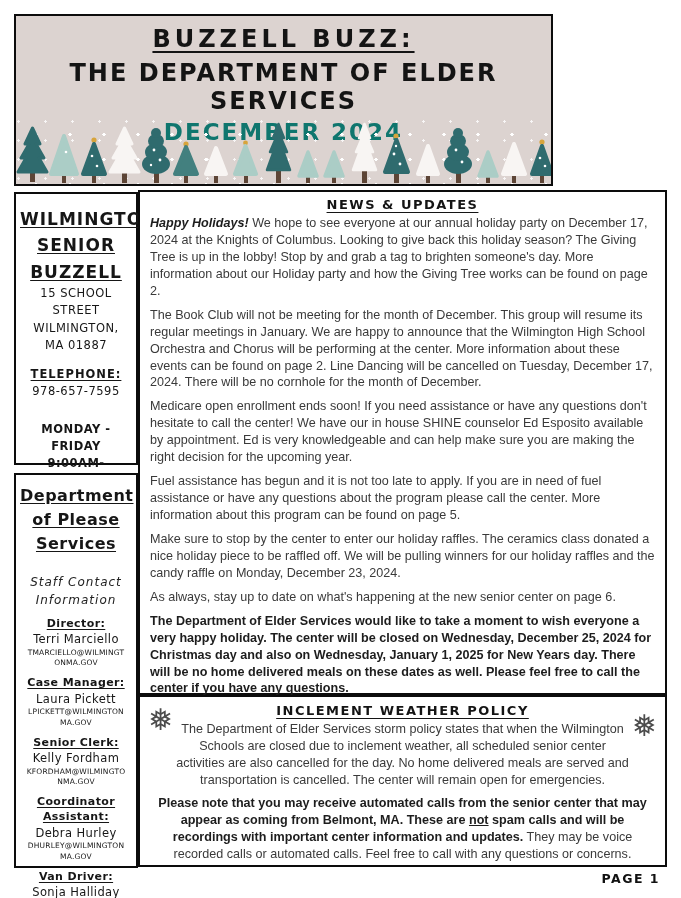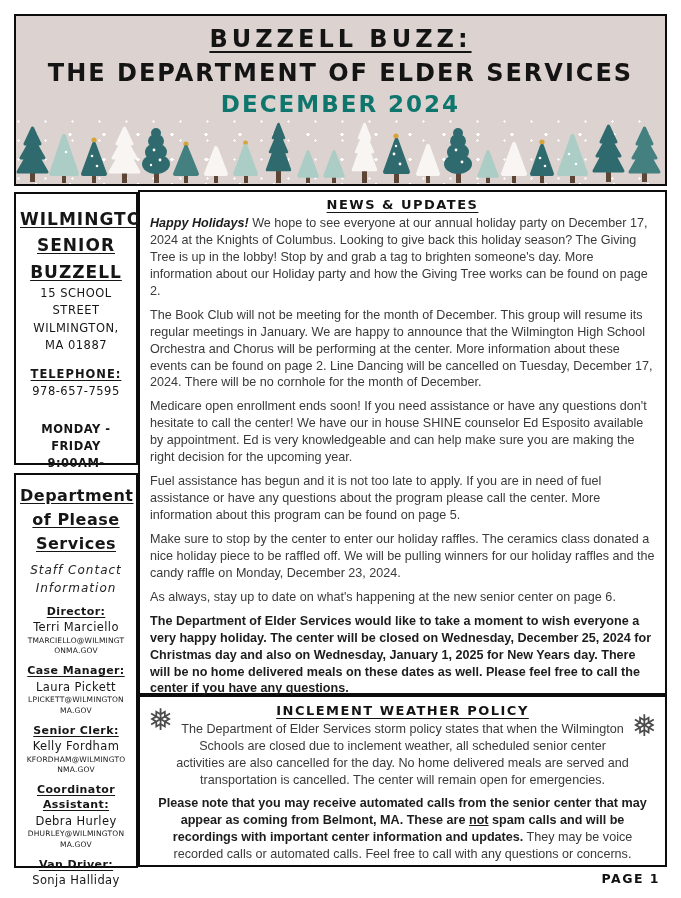--- a/index.html
+++ b/index.html
@@ -1,21 +1,21 @@
 <!DOCTYPE html>
 <html><head>
 <meta charset="utf-8">
 <style>
   html,body{margin:0;padding:0;width:681px;height:898px;overflow:hidden;background:#fff;
     font-family:"Liberation Sans",sans-serif;}
   .page{position:relative;width:681px;height:898px;background:#fff;}
   .box{position:absolute;box-sizing:border-box;border:2px solid #0c0c0c;background:#fff;}
 
   
-  .masthead{top:14px;left:14px;width:653px;height:172px;background:#dcd3d0;overflow:hidden;}
+  .masthead{top:14px;left:14px;width:539px;height:172px;background:#dcd3d0;overflow:hidden;}
   .mast-title1{margin-top:9px;text-align:center;font-family:"DejaVu Sans",sans-serif;
     font-weight:bold;font-size:24px;letter-spacing:4px;color:#141414;
     text-decoration:underline;text-decoration-thickness:2px;text-underline-offset:4px;}
   .mast-title2{margin-top:6px;text-align:center;font-family:"DejaVu Sans",sans-serif;
     font-weight:bold;font-size:24px;letter-spacing:2px;color:#141414;}
   .mast-title3{margin-top:4px;text-align:center;font-family:"DejaVu Sans",sans-serif;
     font-weight:bold;font-size:23px;letter-spacing:2px;color:#0f766e;}
   .treeband{position:absolute;left:0;right:0;bottom:0;height:64px;
     background-image:radial-gradient(circle,#fff 1.5px,transparent 1.7px),
                      radial-gradient(circle,#ffffffcc 1.2px,transparent 1.4px);
@@ -31,21 +31,21 @@
     text-decoration:underline;text-underline-offset:2px;}
   .sb-line{font-size:11.5px;letter-spacing:0.5px;line-height:1.5;}
   .sb-gap{height:12px;}
   .sb-gap-lg{height:20px;}
   .sb-label{font-size:11.5px;font-weight:bold;letter-spacing:1px;line-height:1.5;
     text-decoration:underline;text-underline-offset:2px;}
   .socials{margin-top:12px;display:flex;justify-content:center;gap:3px;}
   .social{width:38px;height:38px;display:block;}
   .staff-head{font-size:16px;font-weight:bold;letter-spacing:0.5px;line-height:1.5;
     text-decoration:underline;text-underline-offset:2px;}
-  .staff-sub{margin-top:5px;font-size:12px;font-style:italic;letter-spacing:1px;line-height:1.5;color:#222;}
+  .staff-sub{margin-top:17px;font-size:12px;font-style:italic;letter-spacing:1px;line-height:1.5;color:#222;}
   .member{margin-top:7px;}
   .member .role{font-size:11px;font-weight:bold;letter-spacing:0.4px;line-height:1.4;
     text-decoration:underline;text-underline-offset:2px;}
   .member .mname{font-size:11.5px;letter-spacing:0.4px;line-height:1.45;}
   .member .memail{font-size:7.5px;letter-spacing:0.2px;line-height:1.35;word-break:break-all;
     padding:0 6px;}
   .member .memail:empty{display:none;}
 
   
   .newsbox{top:190px;left:138px;width:529px;height:505px;padding:3px 10px 0 10px;}

